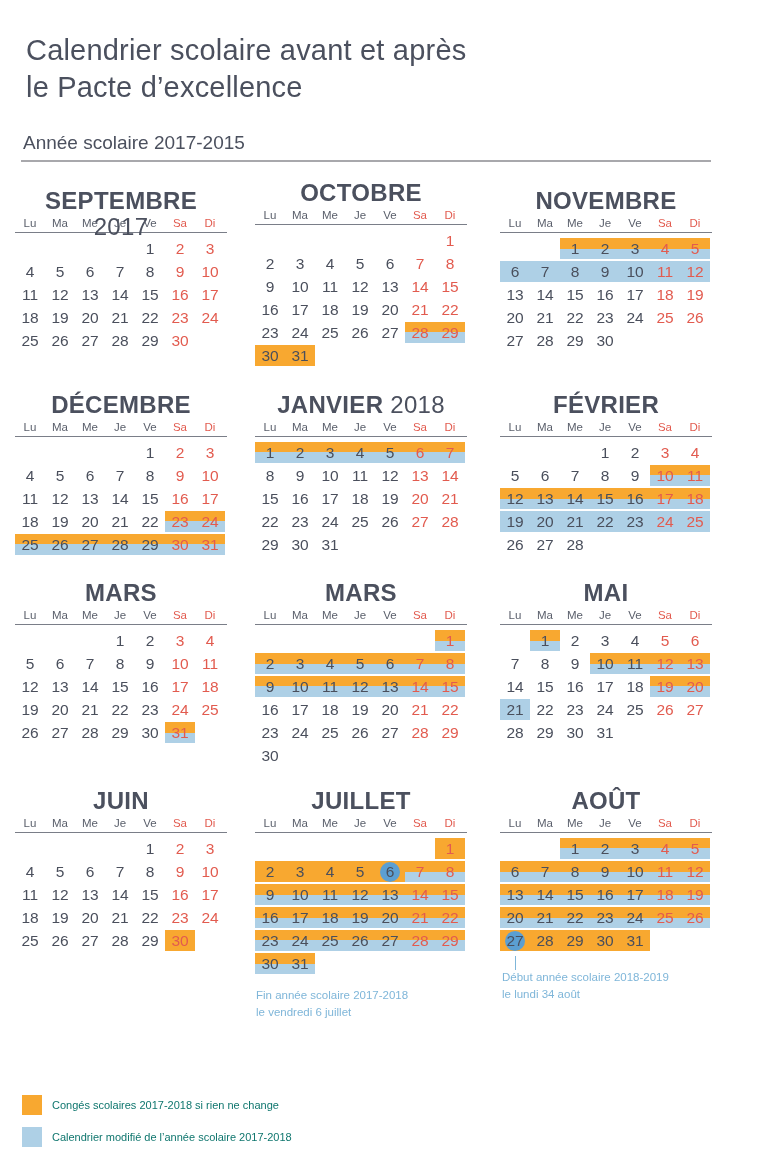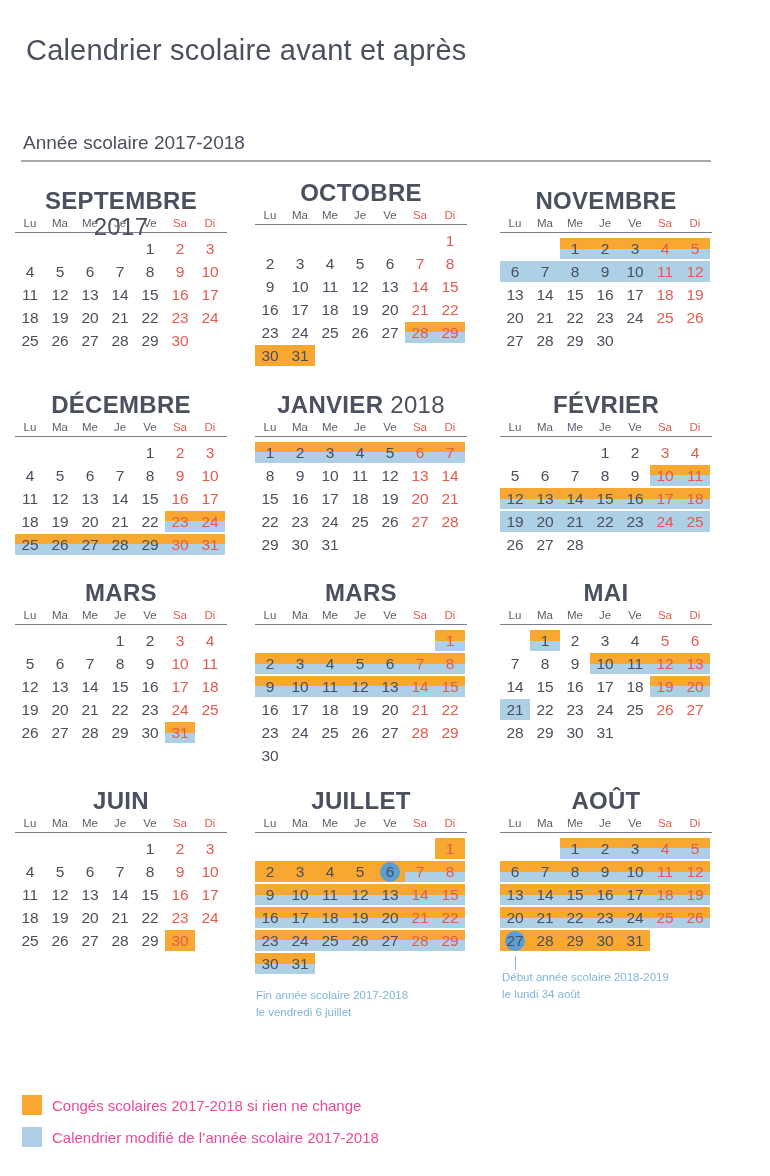--- a/index.html
+++ b/index.html
@@ -58,29 +58,30 @@
     .note {
       position: absolute; font-size: 11.5px; line-height: 17px; color: #7fb6d9;
     }
     .note-line {
       position: absolute; width: 1px; background: #7fb6d9;
     }
     .legend-item {
       position: absolute; left: 22px; display: flex; align-items: center;
     }
     .legend-swatch { width: 20px; height: 20px; margin-right: 10px; }
-    .legend-label { font-size: 15px; color: #ec4899; }
+    .legend-label { font-size: 11px; color: #0f766e; }
   </style>
 </head>
 <body>
 
 <div class="title">
   <div>Calendrier scolaire avant et après</div>
+  <div>le Pacte d’excellence</div>
 </div>
-<div class="subtitle">Année scolaire 2017-2018</div>
+<div class="subtitle">Année scolaire 2017-2015</div>
 <div class="subtitle-rule"></div>
 
 <div id="calendar-root">
     <div class="month" style="left: 15px; top: 188px;">
       <div class="month-title"><span>SEPTEMBRE</span> <span class="yr">2017</span></div>
       <div class="dow-row">
         <div class="dow">Lu</div>
         <div class="dow">Ma</div>
         <div class="dow">Me</div>
         <div class="dow">Je</div>

